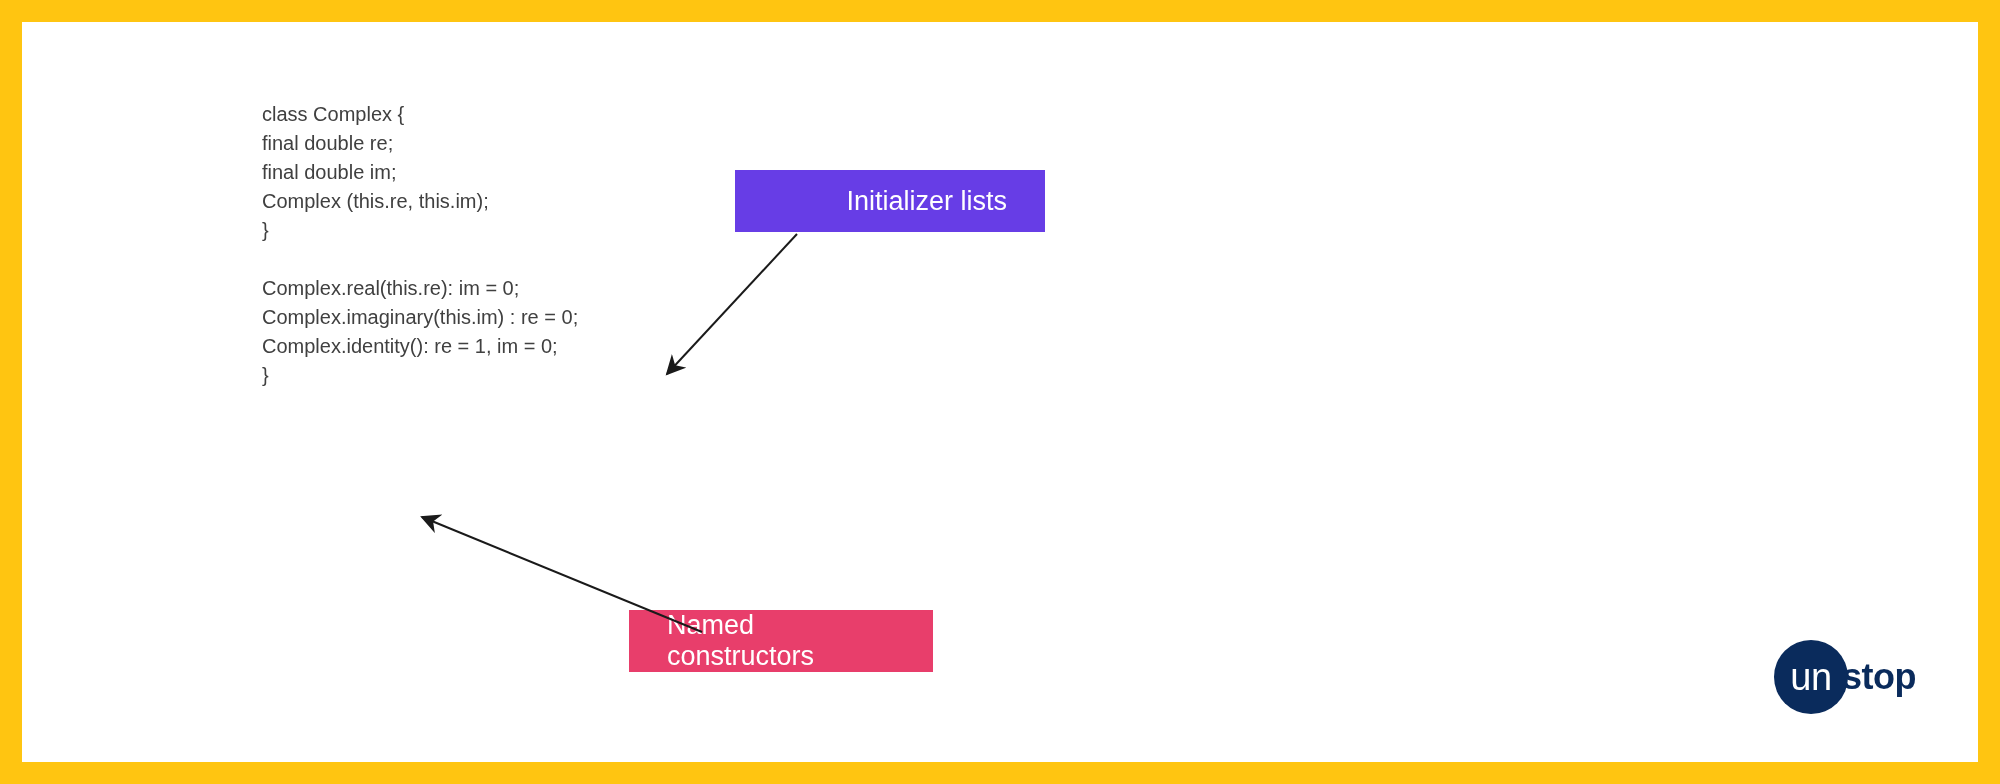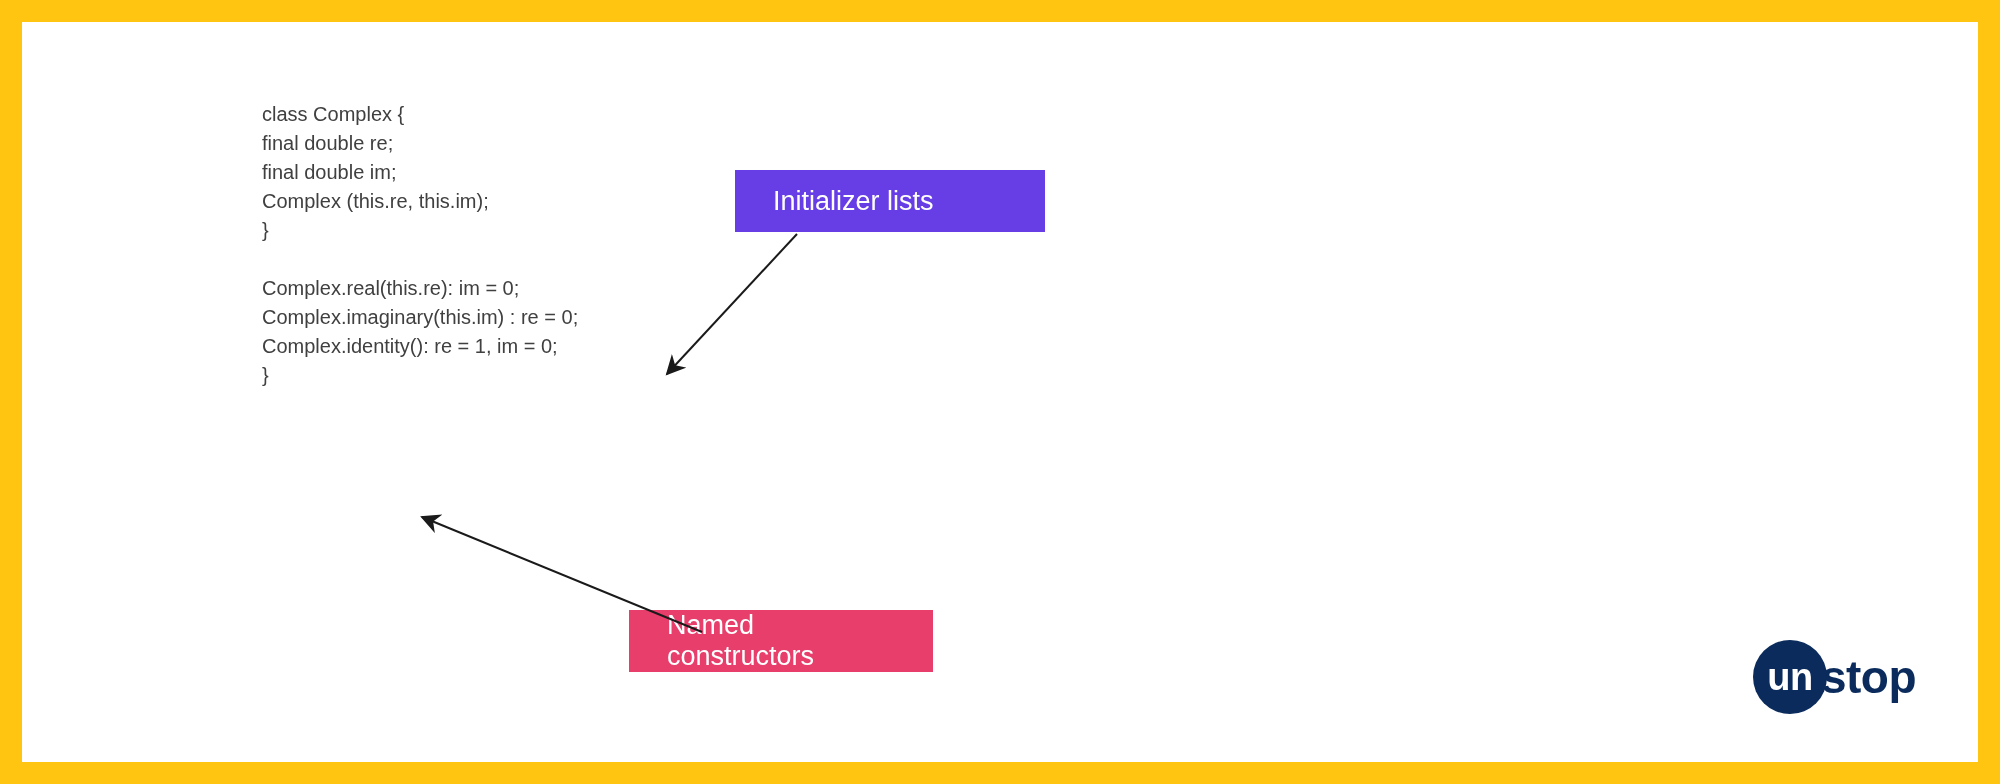--- a/index.html
+++ b/index.html
@@ -27,21 +27,21 @@
     font-weight: 400;
     margin-left: 40px;
   }
   .callout {
     position: absolute;
     color: #ffffff;
     font-size: 27px;
     font-weight: 400;
     display: flex;
     align-items: center;
-    justify-content: flex-start;
+    justify-content: flex-end;
     padding: 0 38px;
     height: 62px;
   }
   .callout-purple {
     background: #673de6;
     left: 713px;
     top: 148px;
     width: 310px;
   }
   .callout-pink {
@@ -68,26 +68,26 @@
   .logo .circle {
     width: 74px;
     height: 74px;
     border-radius: 50%;
     background: #0a2b5c;
     color: #ffffff;
     display: flex;
     align-items: center;
     justify-content: center;
     font-size: 38px;
-    font-weight: 700;
+    font-weight: 400;
     margin-right: -6px;
     z-index: 1;
   }
   .logo .rest {
-    font-size: 46px;
+    font-size: 36px;
     font-weight: 600;
     color: #0a2b5c;
   }
 </style>
 </head>
 <body>
 
 <div class="frame">
 
   <div class="code-block"><span>class Complex {</span>

